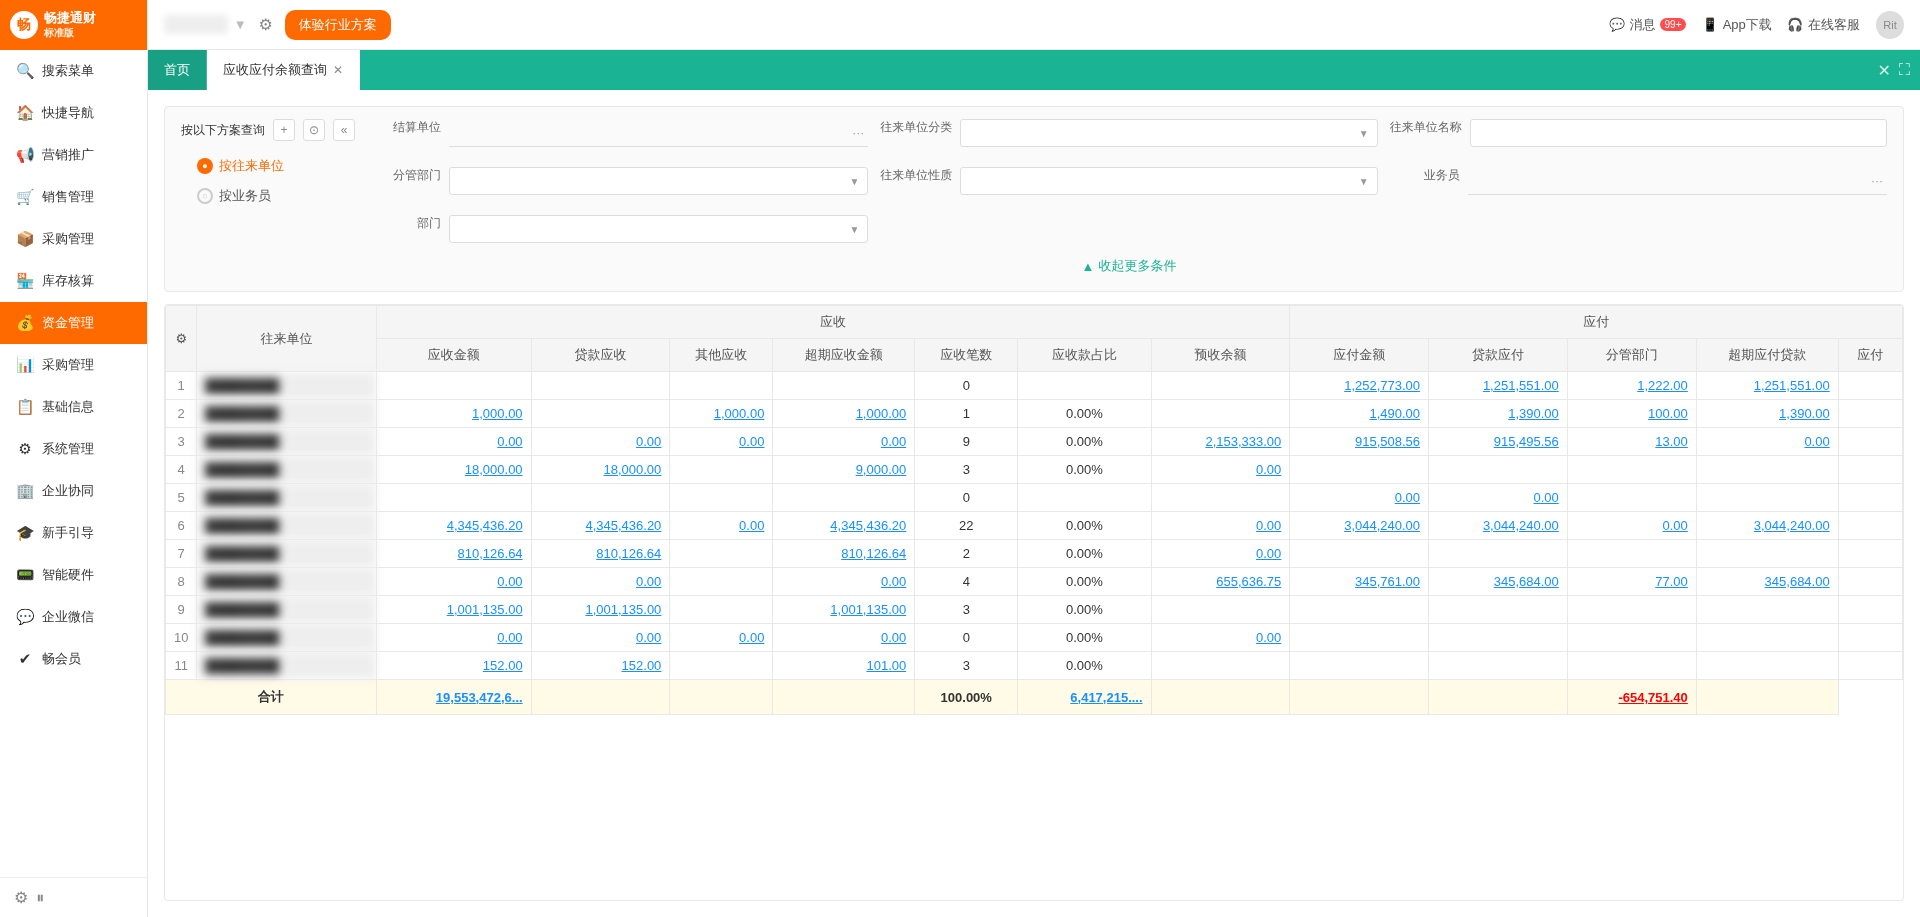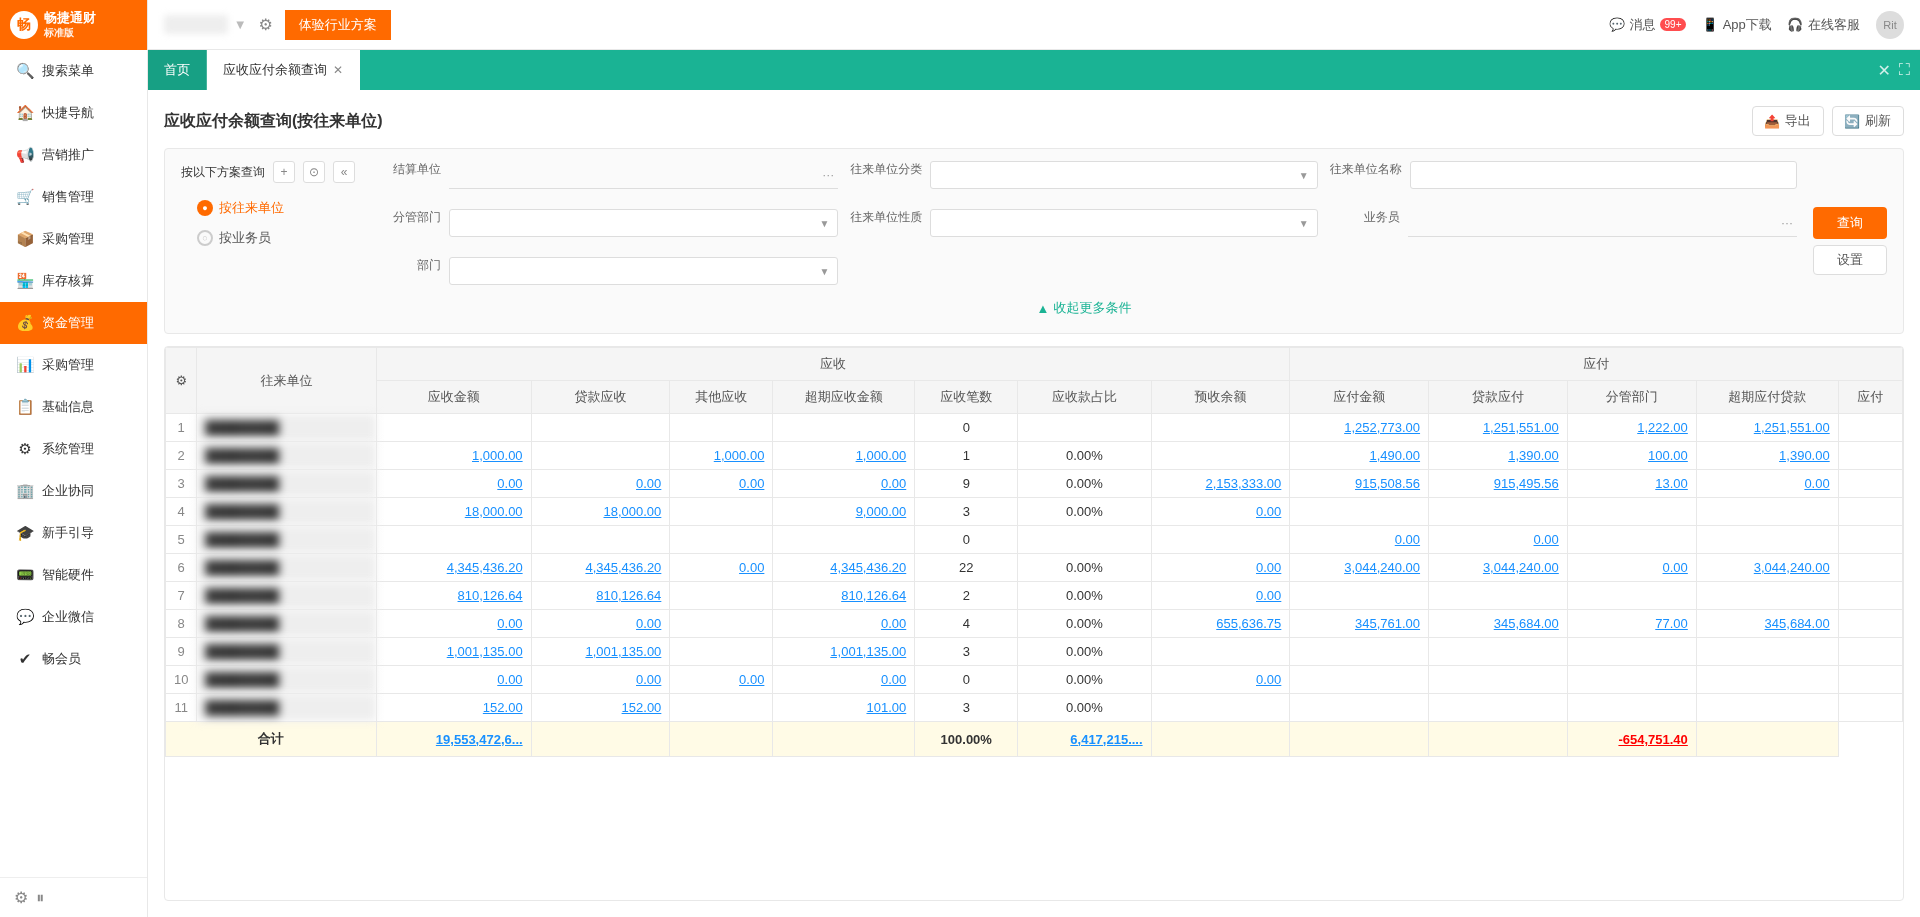--- a/index.html
+++ b/index.html
@@ -19,21 +19,21 @@
     .sidebar-bottom-icon { font-size: 16px; color: #888; cursor: pointer; }
 
     
     .main { flex: 1; display: flex; flex-direction: column; overflow: hidden; }
 
     
     .topbar { height: 50px; background: #fff; display: flex; align-items: center; padding: 0 16px; border-bottom: 1px solid #e8e8e8; gap: 12px; }
     .topbar-breadcrumb { display: flex; align-items: center; gap: 6px; color: #999; font-size: 13px; }
     .topbar-chevron { color: #bbb; }
     .topbar-gear { font-size: 16px; color: #888; cursor: pointer; }
-    .topbar-promo { background: #ff6a00; color: #fff; border: none; padding: 6px 14px; border-radius: 0; cursor: pointer; font-size: 13px; }
+    .topbar-promo { background: #ff6a00; color: #fff; border: none; padding: 6px 14px; border-radius: 10px; cursor: pointer; font-size: 13px; }
     .topbar-spacer { flex: 1; }
     .topbar-actions { display: flex; align-items: center; gap: 16px; color: #555; font-size: 13px; }
     .topbar-action { display: flex; align-items: center; gap: 4px; cursor: pointer; }
     .topbar-badge { background: #ff4d4f; color: #fff; border-radius: 10px; font-size: 10px; padding: 1px 5px; }
     .topbar-avatar { width: 28px; height: 28px; border-radius: 50%; background: #ddd; display: flex; align-items: center; justify-content: center; font-size: 11px; color: #888; }
 
     
     .tabbar { height: 40px; background: #1ab394; display: flex; align-items: stretch; padding: 0 0 0 0; }
     .tab { display: flex; align-items: center; padding: 3px 16px; cursor: pointer; color: rgba(255,255,255,0.8); font-size: 13px; gap: 6px; border-right: 1px solid rgba(255,255,255,0.2); }
     .tab.home { background: rgba(0,0,0,0.1); color: #fff; }
@@ -211,33 +211,20 @@
     <div class="tab-spacer"></div>
     <div class="tab-controls">
       <span class="tab-ctrl-btn">✕</span>
       <span class="tab-ctrl-btn">⛶</span>
     </div>
   </div>
 
   <div class="content">
     <div class="page">
 
-      <div class="page-header">
-        <div class="page-title">应收应付余额查询(按往来单位)</div>
-        <div class="page-actions">
-          <button class="btn-action">
-            <span class="icon">📤</span>
-            <span>导出</span>
-          </button>
-          <button class="btn-action">
-            <span class="icon">🔄</span>
-            <span>刷新</span>
-          </button>
-        </div>
-      </div>
 
       <div class="filter-area">
         <div style="display:flex;gap:16px;">
           <div style="display:flex;flex-direction:column;gap:0;">
             <div class="filter-tabs">
               <span style="color:#333;font-size:12px;">按以下方案查询</span>
               <div class="filter-btn">+</div>
               <div class="filter-btn">⊙</div>
               <div class="filter-btn">«</div>
             </div>
@@ -305,24 +292,20 @@
               <div></div>
               <div></div>
             </div>
 
             <div class="filter-collapse">
               <span>▲</span>
               <span>收起更多条件</span>
             </div>
           </div>
 
-          <div class="filter-buttons">
-            <button class="btn-query">查询</button>
-            <button class="btn-setting">设置</button>
-          </div>
         </div>
       </div>
 
       <div class="table-area">
         <table class="data-table">
           <thead>
             <tr>
               <th rowspan="2" style="width:28px;">
                 <span>⚙</span>
               </th>

